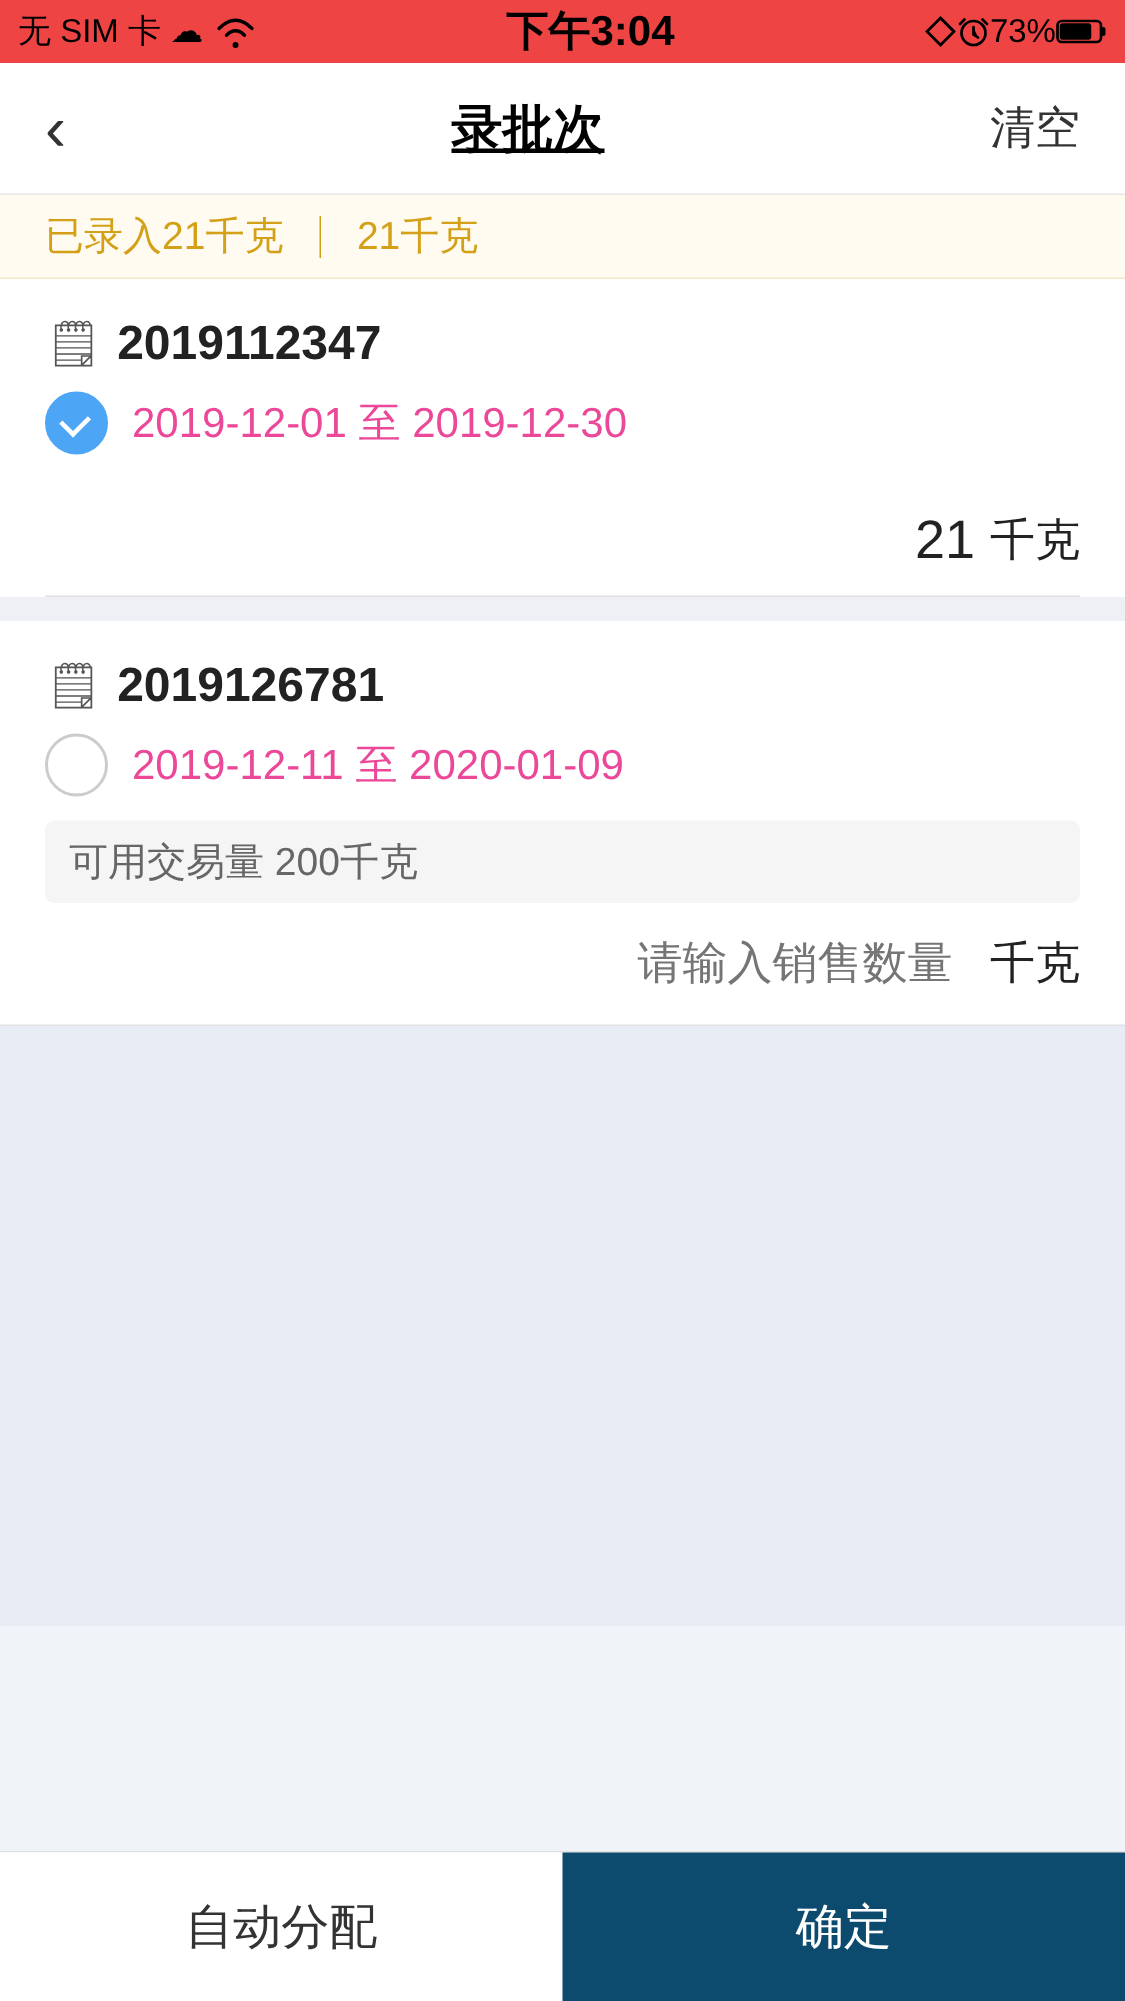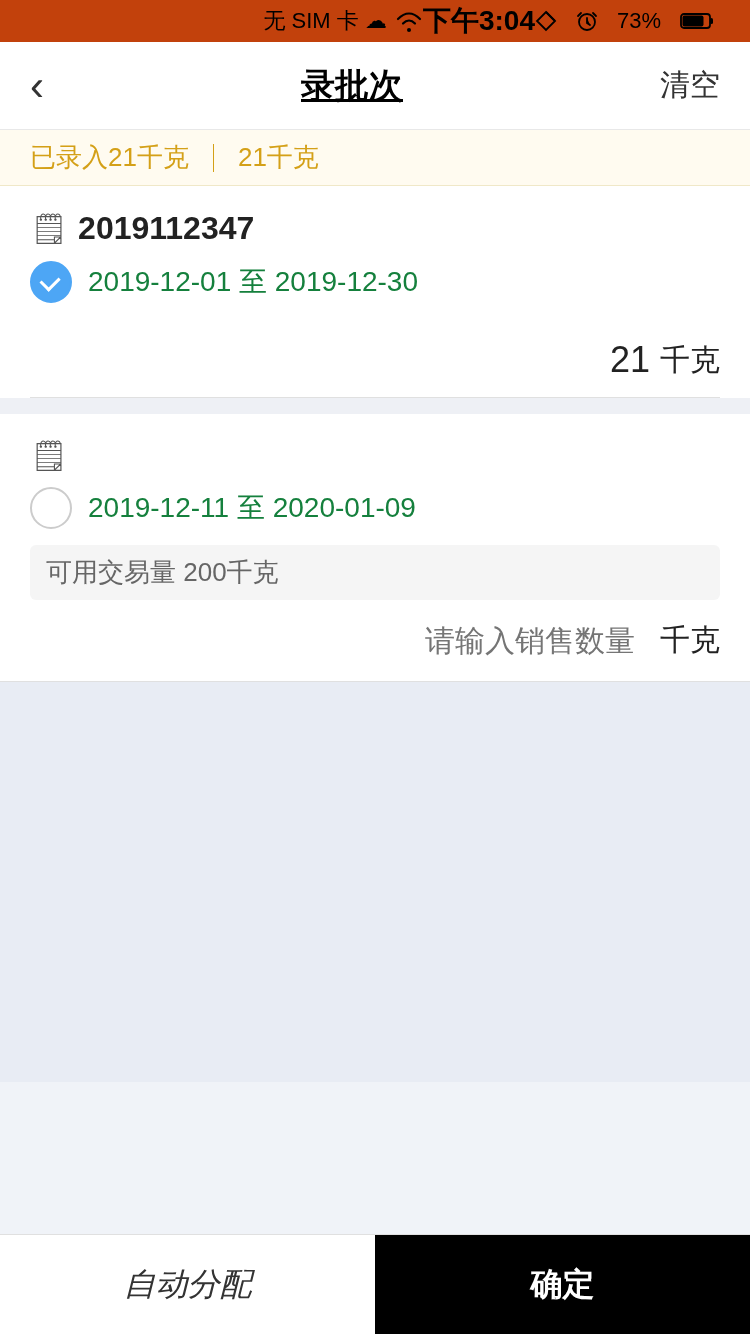--- a/index.html
+++ b/index.html
@@ -7,44 +7,44 @@
     body {
       font-family: -apple-system, "PingFang SC", "Helvetica Neue", Arial, sans-serif;
       background: #f0f3f8;
       width: 750px;
       min-height: 1334px;
       overflow-x: hidden;
     }
 
     
     .status-bar {
-      background: #c2410c;
+      background: #ef4444;
       height: 42px;
       display: flex;
       align-items: center;
-      justify-content: flex-end;
-      padding: 0 36px;
+      justify-content: space-between;
+      padding: 0 12px;
       font-size: 26px;
     }
     .status-left {
       display: flex;
       align-items: center;
       gap: 8px;
       font-size: 24px;
       color: #000;
     }
     .status-center {
       font-size: 28px;
       font-weight: 700;
       color: #000;
     }
     .status-right {
       display: flex;
       align-items: center;
-      gap: 19px;
+      gap: 0;
       font-size: 24px;
       color: #000;
     }
 
     
     .nav-bar {
       background: #fff;
       height: 88px;
       display: flex;
       align-items: center;
@@ -137,21 +137,21 @@
       content: '';
       display: block;
       width: 14px;
       height: 10px;
       border-left: 3px solid #fff;
       border-bottom: 3px solid #fff;
       transform: rotate(-45deg) translateY(-2px);
     }
     .batch-date {
       font-size: 28px;
-      color: #15803d;
+      color: #ec4899;
     }
     .available-tag {
       background: #f5f5f5;
       border-radius: 6px;
       padding: 10px 16px;
       font-size: 26px;
       color: #666;
       margin: 0 30px 0 30px;
     }
 
@@ -227,32 +227,30 @@
     }
     .btn-auto {
       flex: 1;
       display: flex;
       align-items: center;
       justify-content: center;
       font-size: 32px;
       color: #333;
       cursor: pointer;
       background: #fff;
-      font-style: italic;
     }
     .btn-confirm {
       flex: 1;
       display: flex;
       align-items: center;
       justify-content: center;
       font-size: 32px;
       color: #fff;
-      background: #000000;
+      background: #0c4a6e;
       cursor: pointer;
-      font-weight: bold;
     }
 
     .card-with-input {
       background: #fff;
       padding-bottom: 0;
     }
   </style>
 </head>
 <body>
 
@@ -314,20 +312,21 @@
   </div>
   <div class="divider-line" style="margin-top:16px; margin-bottom:0;"></div>
 </div>
 
 <div class="section-divider"></div>
 
 <div class="card card-with-input">
   <div class="card-inner">
     <div class="batch-header">
       <span class="batch-icon">🗒</span>
+      <span class="batch-id">2019126781</span>
     </div>
     <div class="batch-date-row">
       <div class="radio-btn"></div>
       <span class="batch-date">2019-12-11 至 2020-01-09</span>
     </div>
   </div>
   <div class="available-tag">可用交易量 200千克</div>
   <div class="quantity-input-container">
     <input class="quantity-input" type="number" placeholder="请输入销售数量" style="">
     <span class="quantity-unit2">千克</span>

